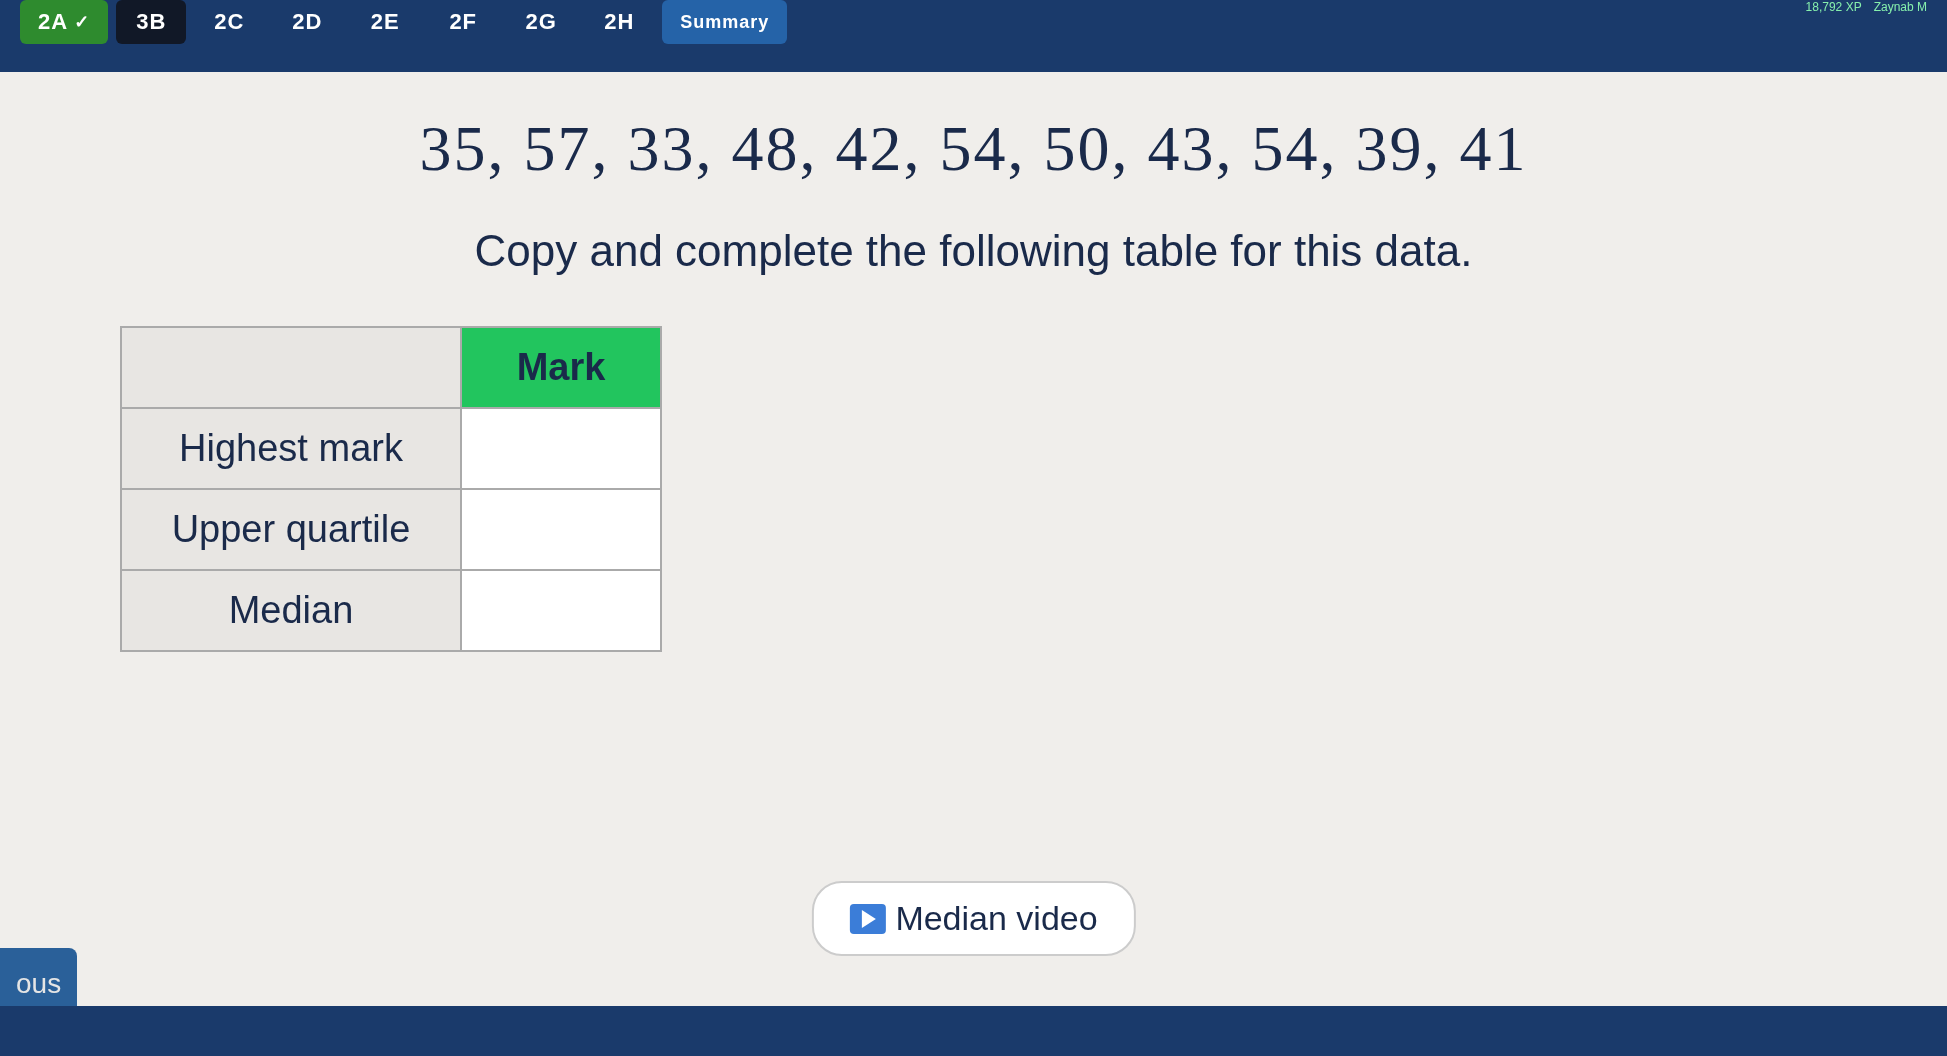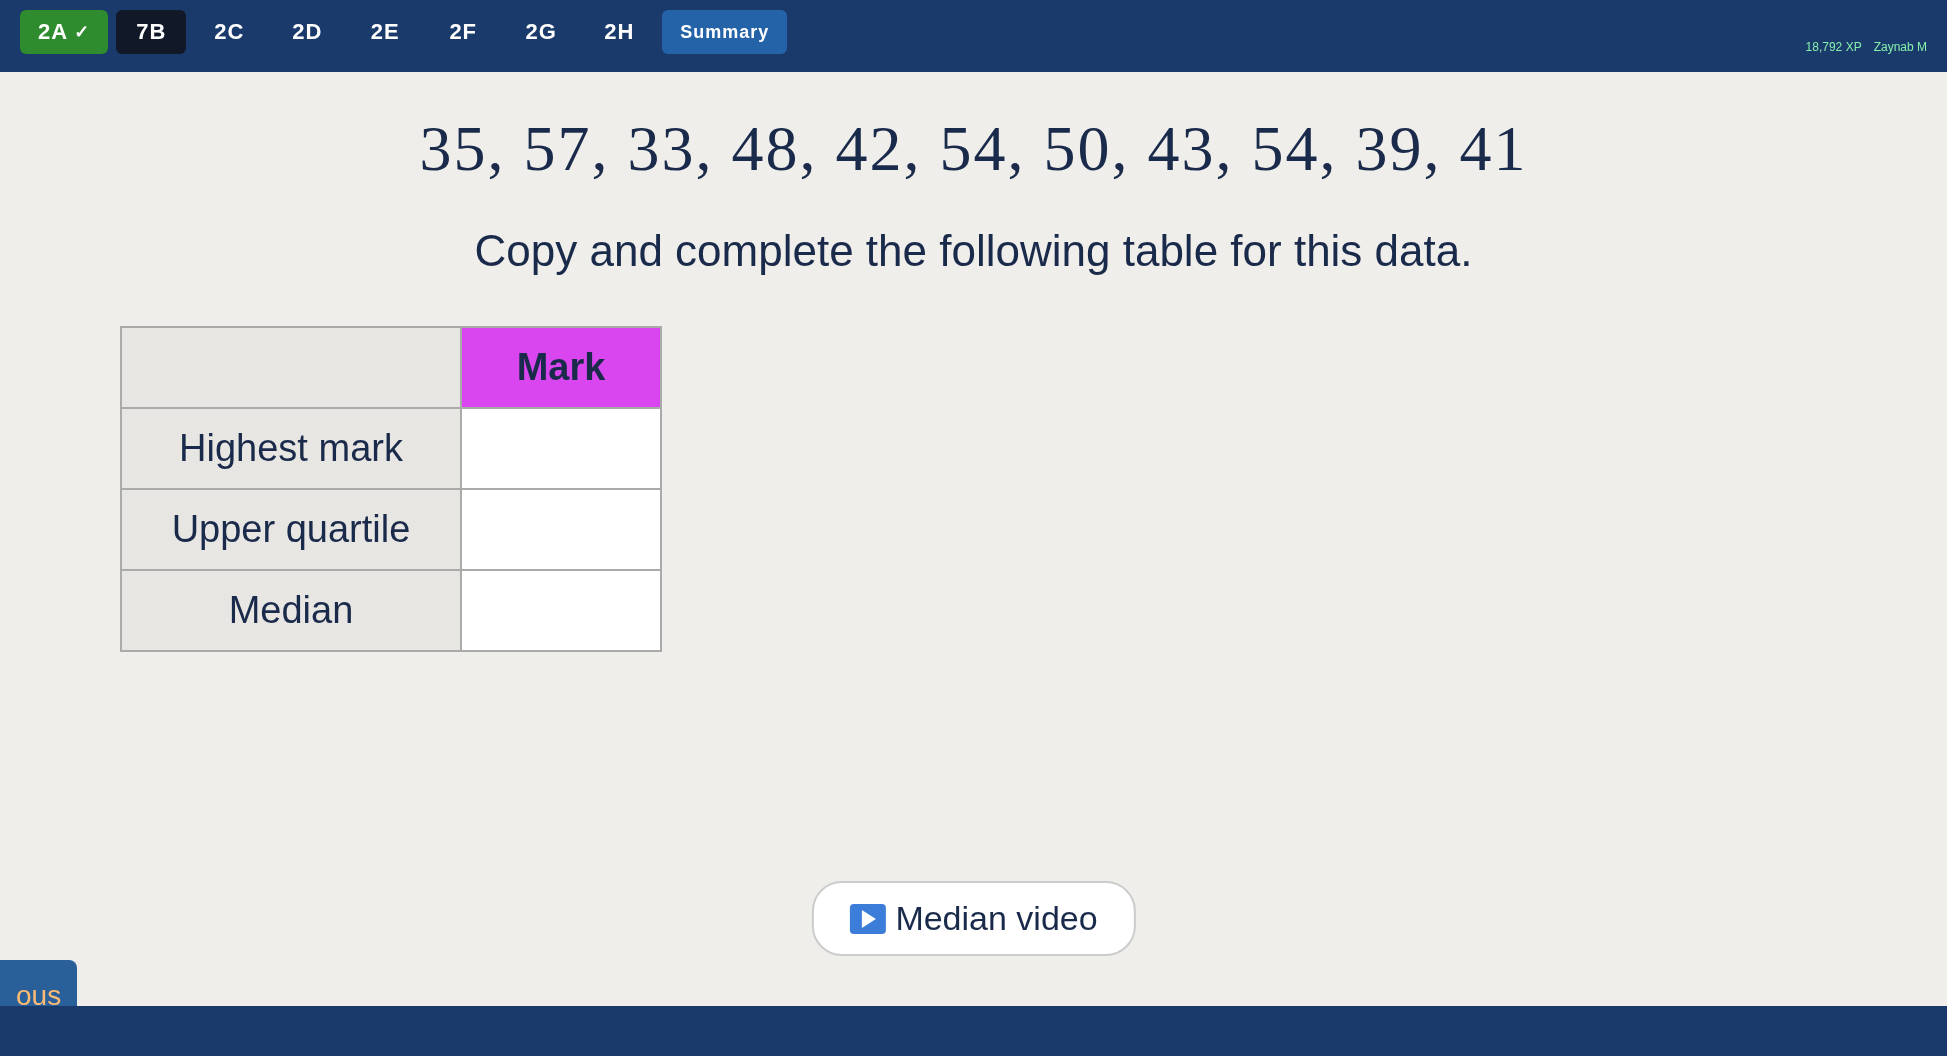--- a/index.html
+++ b/index.html
@@ -16,22 +16,22 @@
       overflow: hidden;
       position: relative;
     }
 
     
     .top-bar {
       width: 100%;
       background-color: #1a3a6b;
       height: 72px;
       display: flex;
-      align-items: flex-end;
-      padding: 18px 20px;
+      align-items: flex-start;
+      padding: 0 20px;
       gap: 8px;
       position: relative;
     }
 
     .tab {
       height: 44px;
       min-width: 70px;
       padding: 0 18px;
       border-radius: 6px;
       display: flex;
@@ -117,21 +117,21 @@
     .data-table th,
     .data-table td {
       border: 2px solid #aaa;
       padding: 18px 40px;
       font-size: 38px;
       color: #1a2a4a;
       font-family: Arial, sans-serif;
     }
 
     .data-table th {
-      background-color: #d946ef;
+      background-color: #22c55e;
       font-weight: bold;
       text-align: center;
     }
 
     .data-table td:first-child {
       background-color: #e8e6e3;
       text-align: center;
       min-width: 340px;
     }
 
@@ -182,23 +182,23 @@
       height: 0;
       border-top: 9px solid transparent;
       border-bottom: 9px solid transparent;
       border-left: 14px solid white;
       margin-left: 3px;
     }
 
     .previous-label {
       position: absolute;
       left: 0;
-      bottom: 24px;
+      bottom: 36px;
       background-color: #2a6099;
-      color: #fdba74;
+      color: #e5e5e5;
       font-size: 28px;
       padding: 20px 16px;
       font-family: Arial, sans-serif;
       border-radius: 0 8px 8px 0;
     }
 
     .bottom-bar {
       position: absolute;
       bottom: 0;
       width: 100%;
@@ -208,21 +208,21 @@
   </style>
 </head>
 <body>
 
 <div class="top-bar">
   <div class="tab tab-2a">
     <span>2A</span>
     <span class="checkmark">✓</span>
   </div>
   <div class="tab tab-2b">
-    <span>7B</span>
+    <span>3B</span>
   </div>
   <div class="tab tab-2c">
     <span>2C</span>
   </div>
   <div class="tab tab-2d">
     <span>2D</span>
   </div>
   <div class="tab tab-2e">
     <span>2E</span>
   </div>

